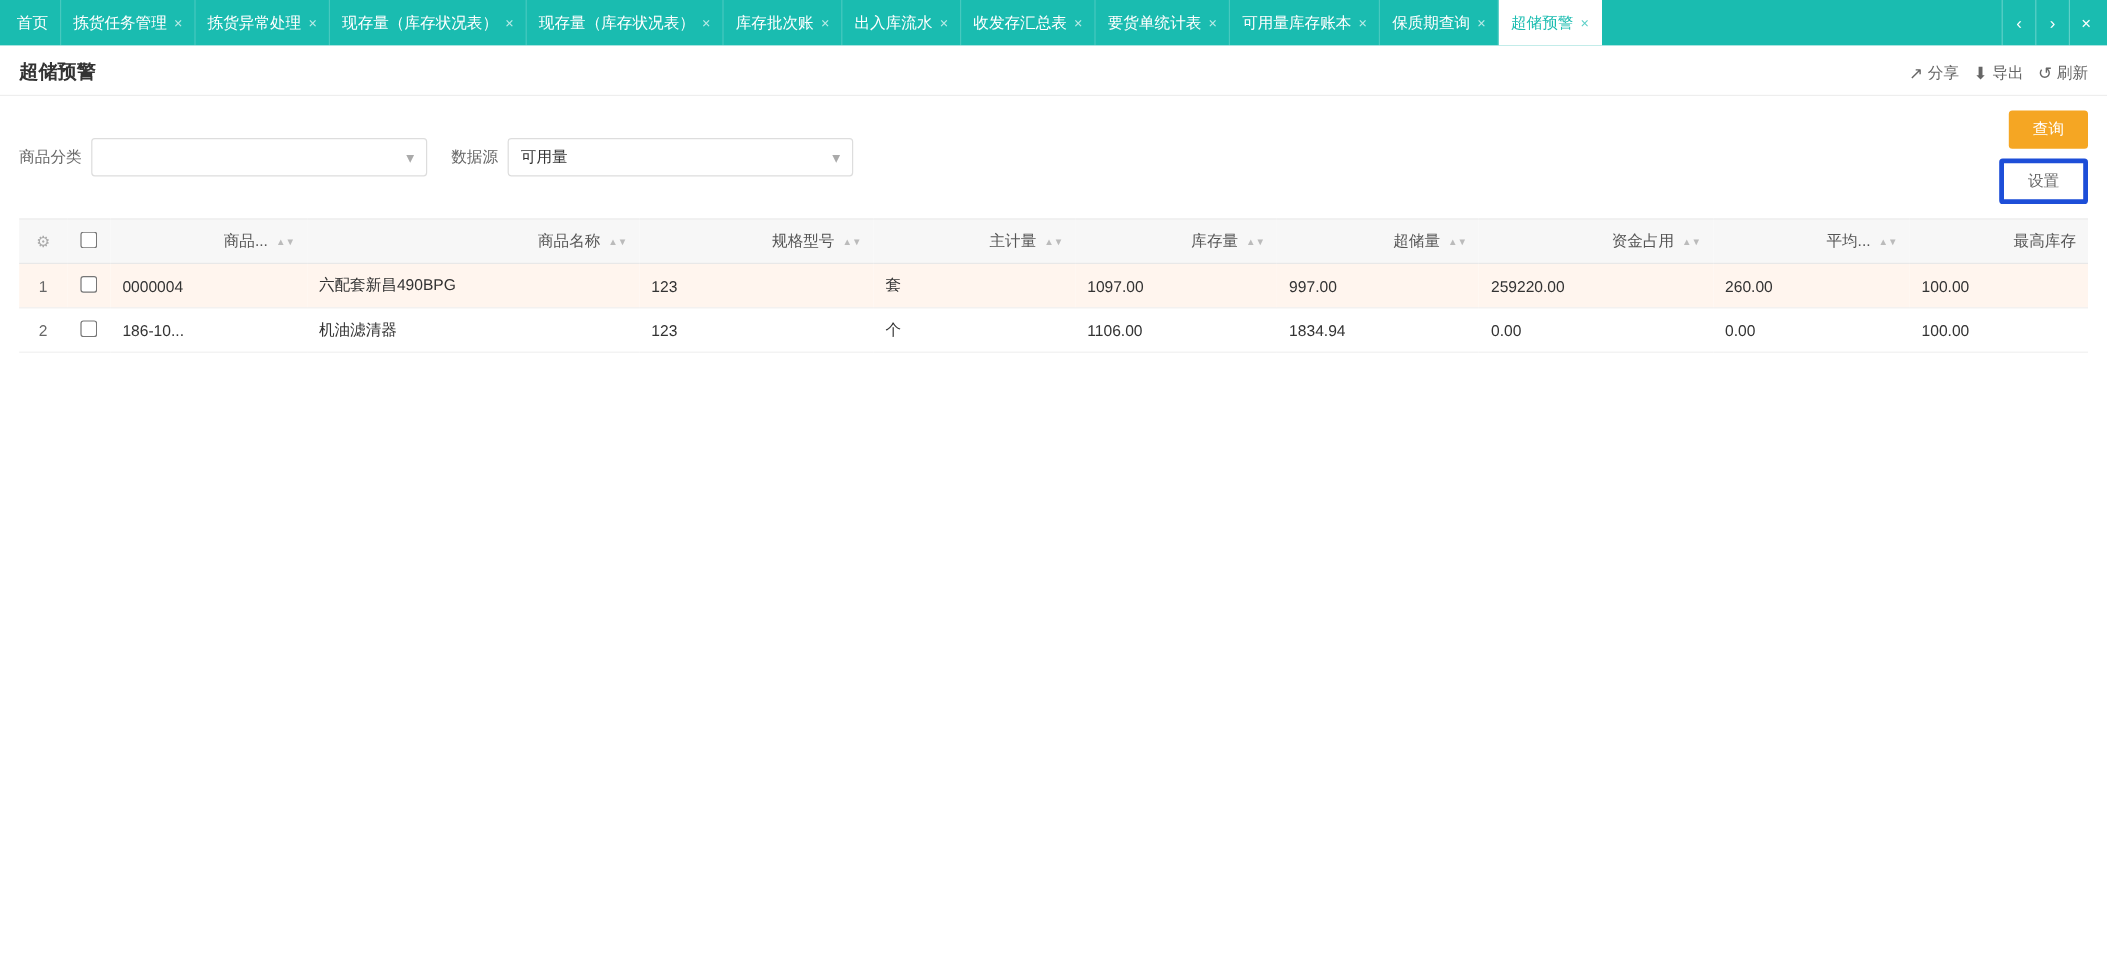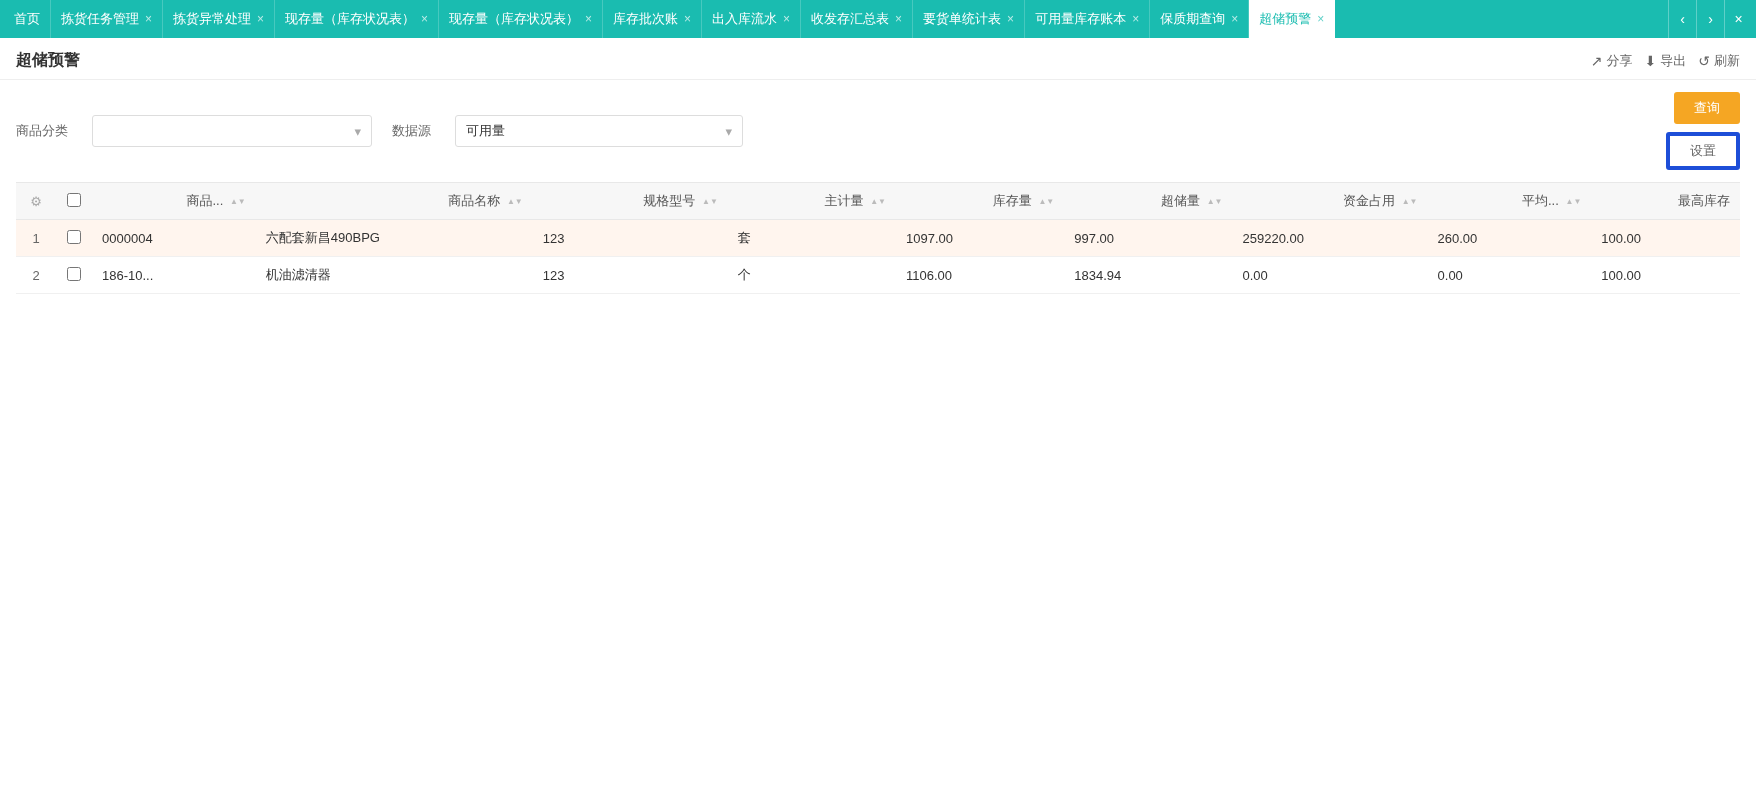--- a/index.html
+++ b/index.html
@@ -82,21 +82,21 @@
     
     .filter-row {
       display: flex;
       align-items: center;
       padding: 12px 16px;
       gap: 20px;
     }
     .filter-item {
       display: flex;
       align-items: center;
-      gap: 24px;
+      gap: 8px;
     }
     .filter-label {
       color: #666;
       white-space: nowrap;
       font-size: 13px;
     }
     .filter-select {
       display: flex;
       align-items: center;
       width: 280px;

